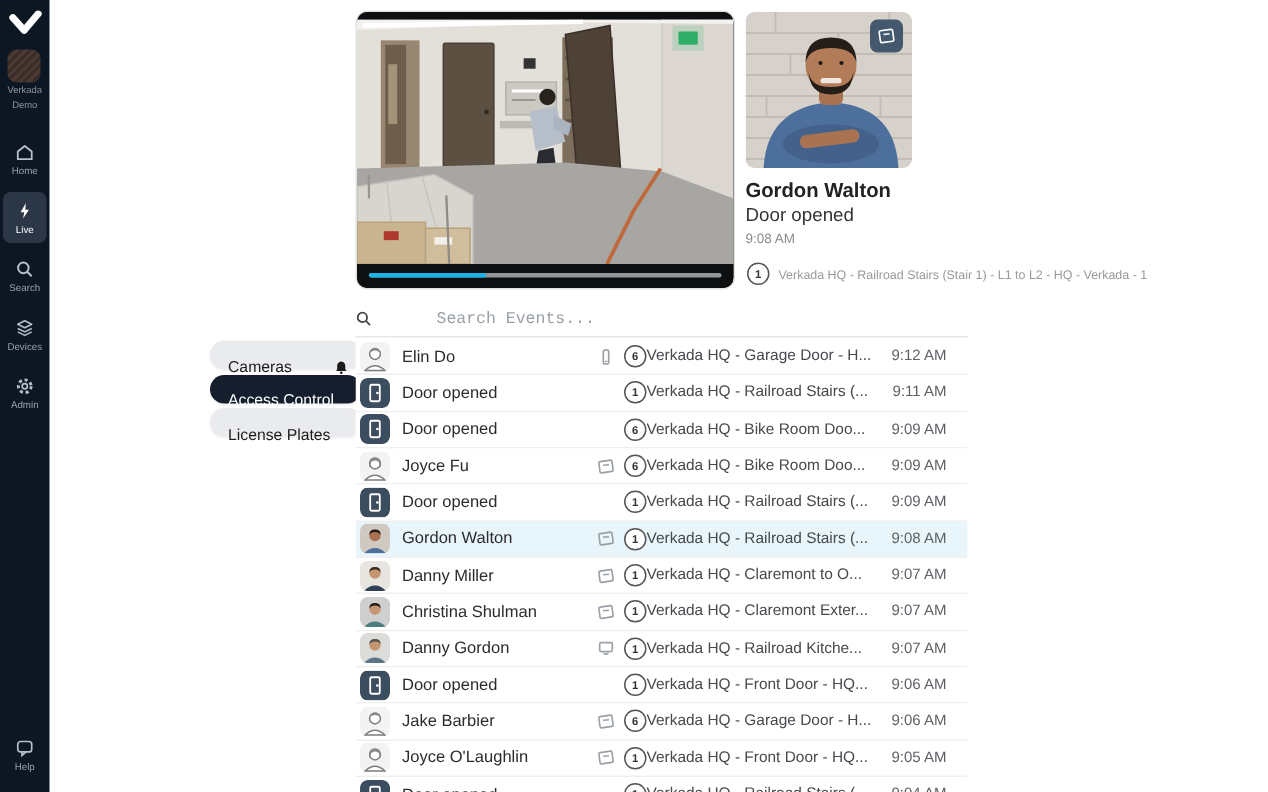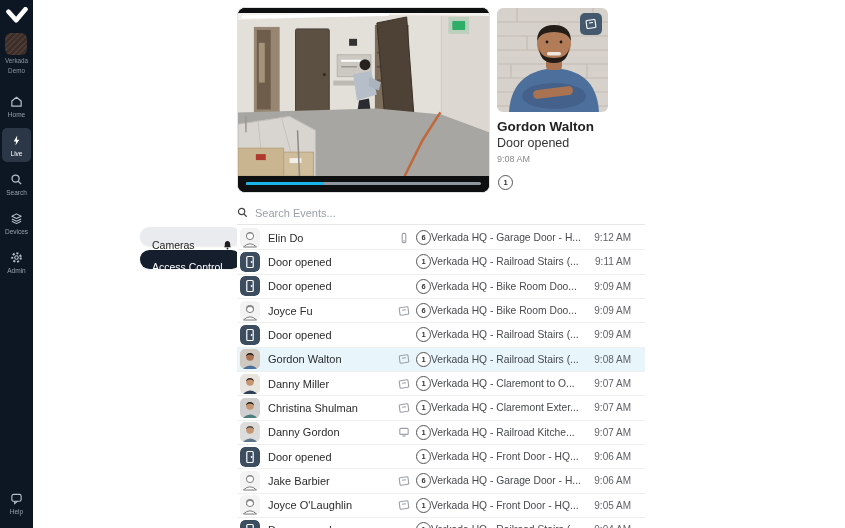--- a/index.html
+++ b/index.html
@@ -52,21 +52,21 @@
   .count-pill { width:15px; height:15px; border-radius:50%; border:1px solid #555;
     background:#fff; display:flex; align-items:center; justify-content:center;
     font-size:7.5px; font-weight:700; color:#333; flex:0 0 auto; }
   #detail-loc { font-size:8.3px; color:#999; }
 
   
   #search-bar { left:237px; top:201px; width:408px; height:24px;
     border-bottom:1px solid #e7e7e7; display:flex; align-items:center; gap:7px; }
   #search-bar svg { width:11px; height:11px; color:#444; flex:0 0 auto; }
   #search-input { border:none; outline:none; flex:1; font-size:11px; color:#555;
-    font-family:Liberation Sans, sans-serif; background:transparent; }
+    font-family:Liberation Mono, monospace; background:transparent;margin-left:36px; }
   #search-input::placeholder { color:#9aa0a8; }
 
   
   #filters { left:140px; top:227px; width:101px; display:flex; flex-direction:column; gap:3.5px; }
   .chip { height:19px; border-radius:10px; background:#e9ebee; display:flex; align-items:center;
     padding:16px 9px 0 12px; font-size:10.5px; color:#1c1c1c; font-weight:500; cursor:pointer;
     box-shadow:0 1px 2px rgba(0,0,0,0.08); }
   .chip.selected { background:#141e2c; color:#fff;text-align:right; }
   .chip .chip-icon { margin-left:auto; width:9px; height:10px; color:#1c1c1c; }
   .chip .chip-icon svg { width:9px; height:10px; display:block; }
@@ -242,20 +242,21 @@
   <svg viewBox="0 0 12 12">
     <rect x="1.5" y="2" width="9" height="8" rx="1" stroke="currentColor" stroke-width="1.1" fill="none" transform="rotate(-8 6 6)"></rect>
     <line x1="4" y1="5" x2="8" y2="4.5" stroke="currentColor" stroke-width="1"></line>
   </svg>
 </div>
 <div id="detail-name" class="abs">Gordon Walton</div>
 <div id="detail-event" class="abs">Door opened</div>
 <div id="detail-time" class="abs">9:08 AM</div>
 <div id="detail-loc-row" class="abs">
   <span class="count-pill">1</span>
+  <span id="detail-loc">Verkada HQ - Railroad Stairs (Stair 1) - L1 to L2 - HQ - Verkada - 1</span>
 </div>
 
 <div id="search-bar" class="abs">
   <svg viewBox="0 0 12 12">
     <circle cx="5" cy="5" r="3.4" stroke="currentColor" stroke-width="1.3" fill="none"></circle>
     <line x1="7.6" y1="7.6" x2="10.6" y2="10.6" stroke="currentColor" stroke-width="1.3"></line>
   </svg>
   <input id="search-input" type="text" placeholder="Search Events..." style="">
 </div>
 
@@ -265,20 +266,23 @@
       <span class="chip-icon">
         <svg viewBox="0 0 10 11">
           <path d="M5 1 C3 1 2 2.6 2 4.4 L2 6.6 L1.2 8 L8.8 8 L8 6.6 L8 4.4 C8 2.6 7 1 5 1 Z" fill="currentColor"></path>
           <circle cx="5" cy="9.4" r="1" fill="currentColor"></circle>
         </svg>
       </span>
     </div>
     <div class="chip selected">
       <span>Access Control</span>
     </div>
+    <div class="chip">
+      <span>License Plates</span>
+    </div>
   </div>
 
 <div id="event-list" class="abs">
     <div class="row">
     <span class="avatar">
         <svg viewBox="0 0 20 20">
           <rect width="20" height="20" fill="#f3f3f3"></rect>
           <circle cx="10" cy="8" r="3.6" fill="#fff" stroke="#7d7d7d" stroke-width="1"></circle>
           <path d="M6.6 6.8 Q7 4.4 10 4.4 Q13 4.4 13.4 6.8 Q11.5 5.6 10 5.6 Q8.5 5.6 6.6 6.8 Z" fill="#8a8a8a"></path>
           <path d="M3.4 19 Q10 12.6 16.6 19 Z" fill="#fff" stroke="#7d7d7d" stroke-width="1"></path>

